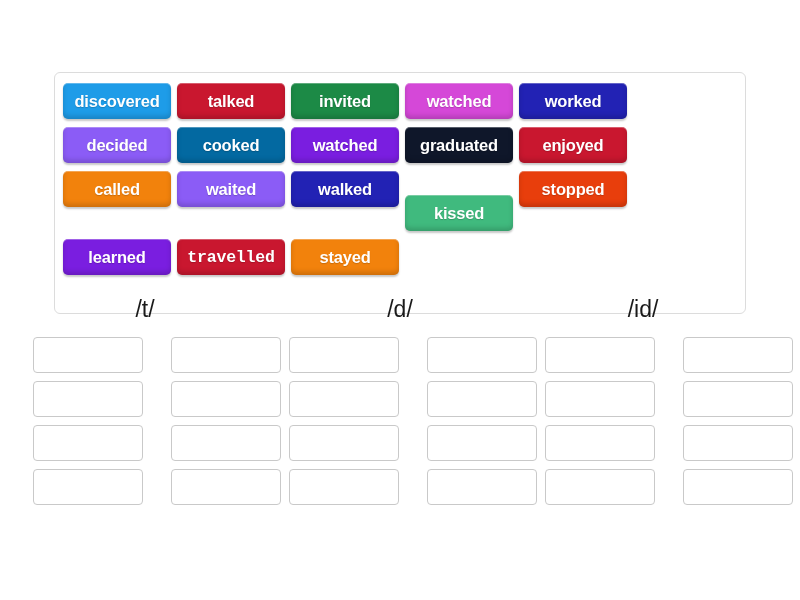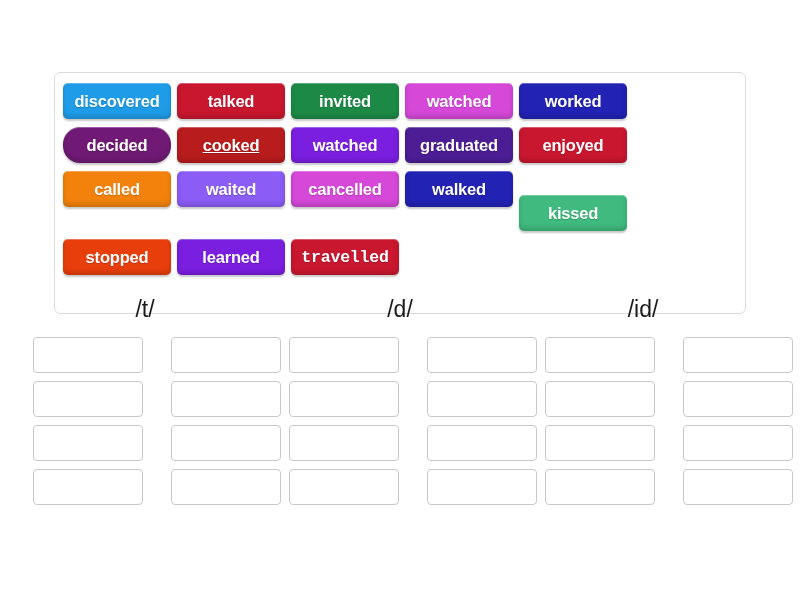--- a/index.html
+++ b/index.html
@@ -97,33 +97,33 @@
 </head>
 <body>
 
 <div id="word-bank">
   <div id="word-bank-grid">
       <div class="word-tile" style="background: rgb(30, 156, 232);">discovered</div>
       <div class="word-tile" style="background: rgb(201, 23, 47);">talked</div>
       <div class="word-tile" style="background: rgb(28, 138, 70);">invited</div>
       <div class="word-tile" style="background: rgb(213, 72, 216);">watched</div>
       <div class="word-tile" style="background: rgb(34, 34, 180);">worked</div>
-      <div class="word-tile" style="background: #701a75; border-radius: 17px;">decided</div>
-      <div class="word-tile" style="background: #b91c1c; text-decoration: underline;">cooked</div>
+      <div class="word-tile" style="background: #8b5cf6;">decided</div>
+      <div class="word-tile" style="background: #0369a1;">cooked</div>
       <div class="word-tile" style="background: rgb(122, 30, 224);">watched</div>
-      <div class="word-tile" style="background: #4c1d95;">graduated</div>
+      <div class="word-tile" style="background: #0f172a;">graduated</div>
       <div class="word-tile" style="background: rgb(201, 23, 47); text-align: center;">enjoyed</div>
       <div class="word-tile" style="background: rgb(242, 130, 12);">called</div>
       <div class="word-tile" style="background: #8b5cf6;">waited</div>
-      <div class="word-tile" style="background: rgb(213, 72, 216);">cancelled</div>
       <div class="word-tile" style="background: rgb(34, 34, 180);">walked</div>
       <div class="word-tile" style="background: rgb(64, 186, 126); margin-top: 28px;">kissed</div>
       <div class="word-tile" style="background: rgb(232, 62, 12);">stopped</div>
       <div class="word-tile" style="background: rgb(122, 30, 224);">learned</div>
       <div class="word-tile" style="background: rgb(201, 23, 47); font-family: Liberation Mono, monospace;">travelled</div>
+      <div class="word-tile" style="background: rgb(242, 130, 12);">stayed</div>
     </div>
 </div>
 
 <div class="category-header" id="header-0">/t/</div>
 <div class="category-header" id="header-1">/d/</div>
 <div class="category-header" id="header-2">/id/</div>
 
 <div class="dropzone-group" id="group-0">
     <div class="dropzone"></div>
     <div class="dropzone"></div>

